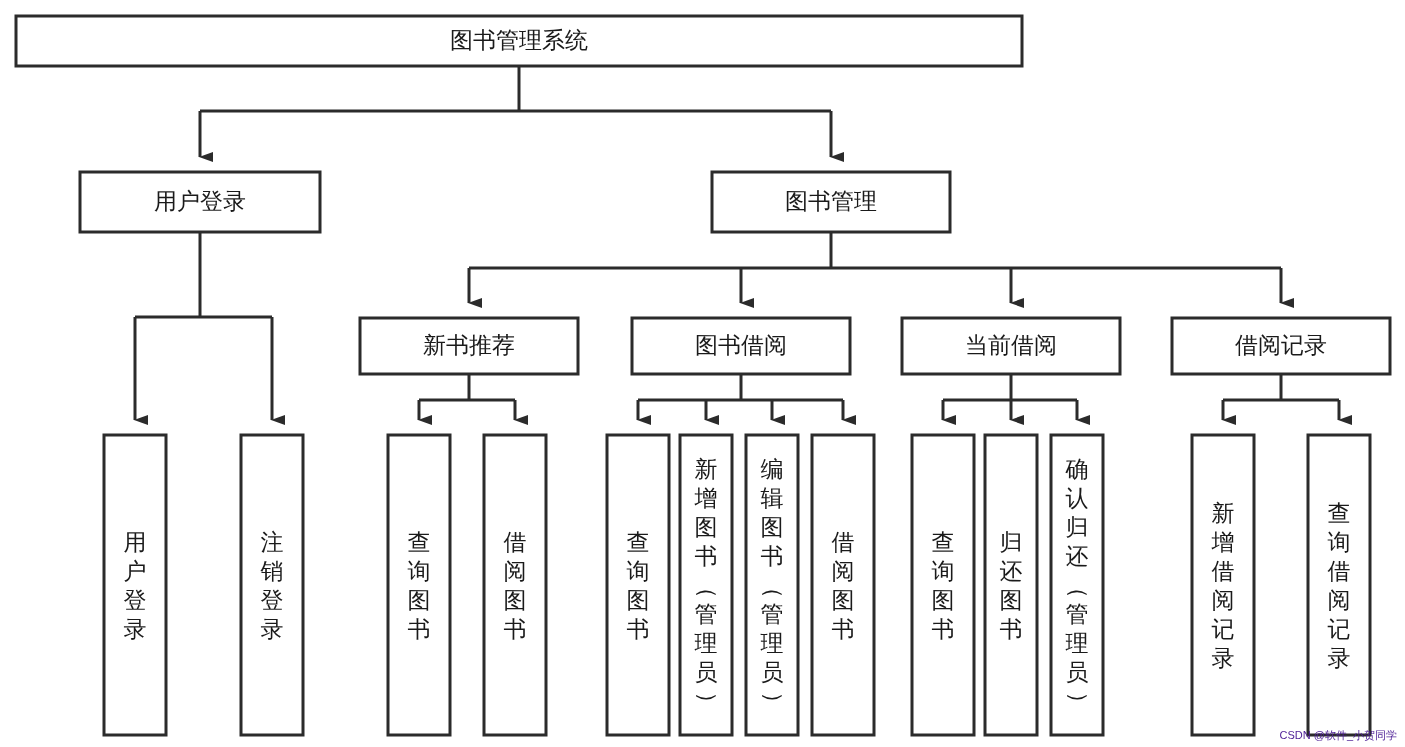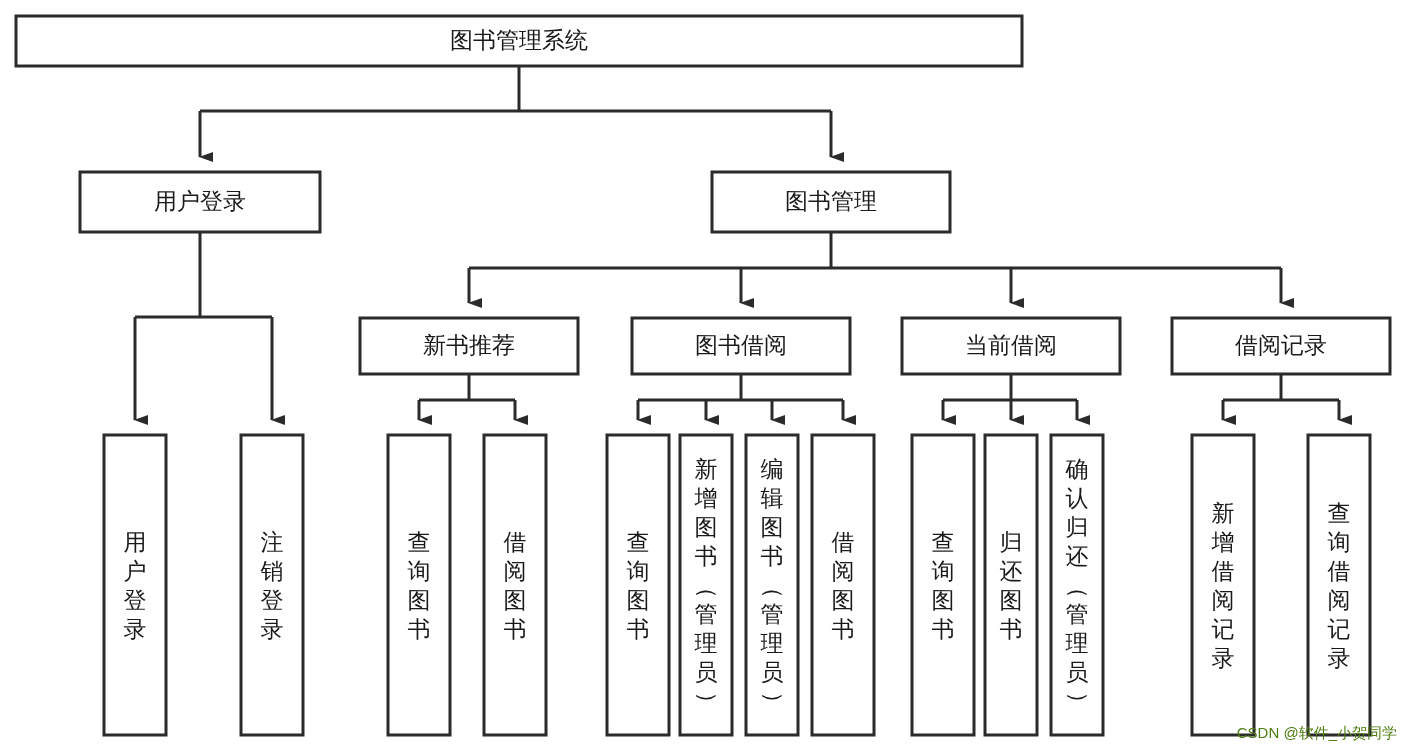--- a/index.html
+++ b/index.html
@@ -40,22 +40,22 @@
     stroke-linecap: butt;
   }
   .arrow-head {
     fill: #2b2b2b;
     stroke: none;
   }
   .watermark {
     position: absolute;
     right: 8px;
     bottom: 4px;
-    font-size: 15px;
-    color: #4d7c0f;
+    font-size: 11px;
+    color: #4c1d95;
     font-family: "Liberation Sans", "DejaVu Sans", sans-serif;
     white-space: nowrap;
     user-select: none;
     pointer-events: none;
   }
 </style>
 </head>
 <body>
 
 <svg id="diagram" viewBox="0 0 1405 747">

